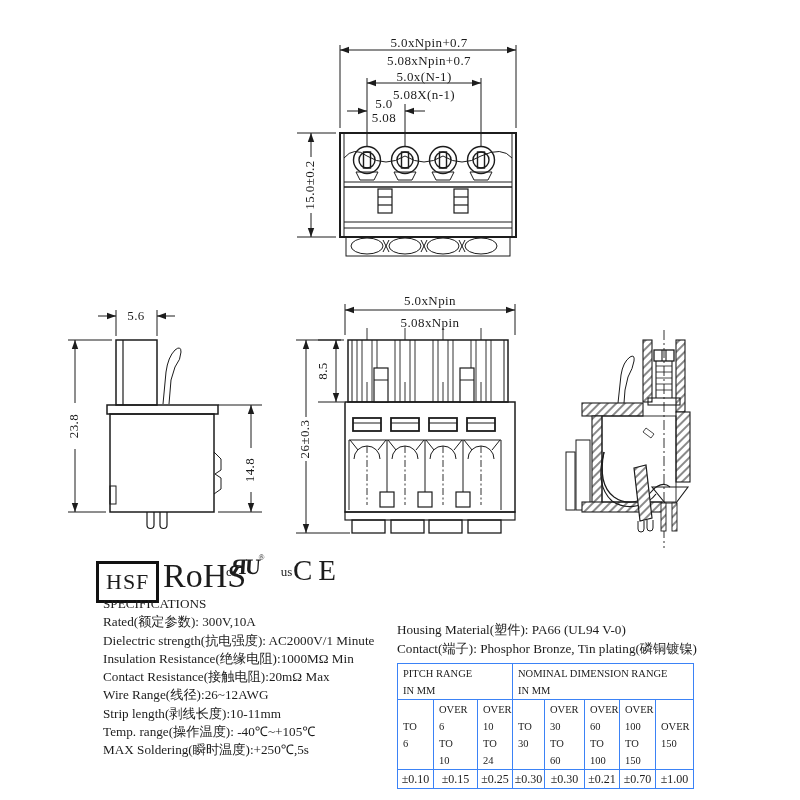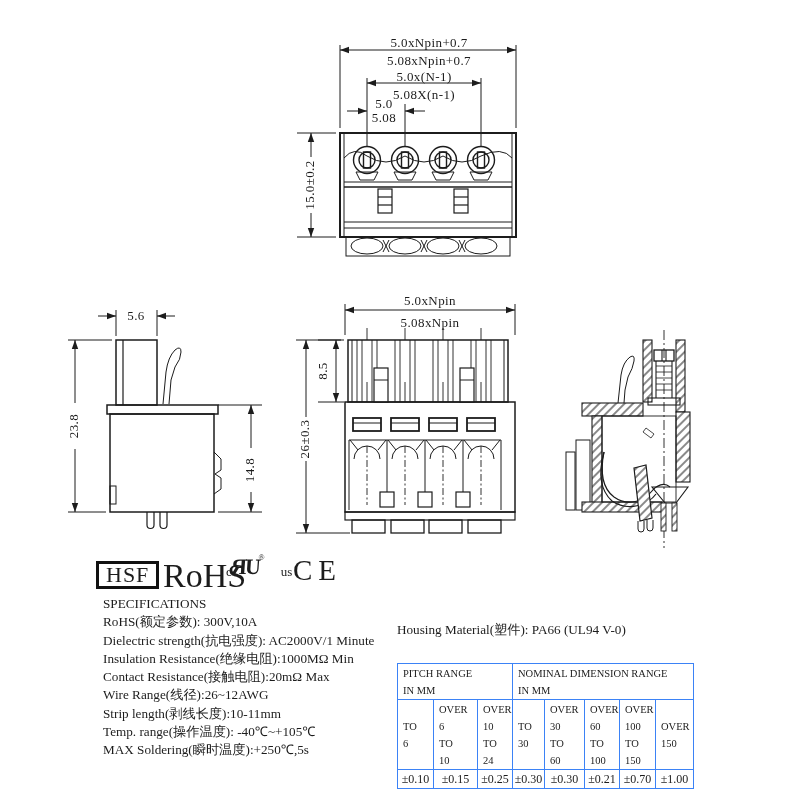--- a/index.html
+++ b/index.html
@@ -3,21 +3,21 @@
 <meta charset="utf-8">
 <style>
   html,body{margin:0;padding:0;background:#fff;}
   .sheet{position:relative;width:800px;height:800px;background:#fff;overflow:hidden;
          font-family:Liberation Serif, serif;color:#1c1c1c;}
   svg.lines{position:absolute;left:0;top:0;}
   .dim{position:absolute;transform:translate(-50%,-50%);font-size:13px;letter-spacing:.4px;
        white-space:nowrap;color:#1c1c1c;}
   .dimv{position:absolute;transform:translate(-50%,-50%) rotate(-90deg);font-size:13px;
         letter-spacing:.4px;white-space:nowrap;color:#1c1c1c;}
-  .hsf-box{position:absolute;left:96px;top:561px;border:3px solid #111;padding:0 7px;
+  .hsf-box{position:absolute;left:96px;top:561px;border:3px solid #111;padding:7px 7px;
            font-size:22px;line-height:22px;letter-spacing:1px;}
   .rohs{position:absolute;left:163px;top:557px;font-size:34px;text-align:right;}
   .ulmark{position:absolute;left:226px;top:556px;display:flex;align-items:flex-end;}
   .ulmark .c-pre{font-size:13px;line-height:13px;margin-right:-1px;}
   .ulmark .glyph{font-size:22px;line-height:22px;font-weight:700;letter-spacing:-2px;
                  transform:skewX(-4deg);}
   .ulmark .reg{font-size:8px;line-height:8px;align-self:flex-start;margin-top:-2px;}
   .ulmark .us-suf{font-size:13px;line-height:13px;margin-left:16px;}
   .ce{position:absolute;left:293px;top:554px;font-size:29px;letter-spacing:6px;}
   .specs{position:absolute;left:103px;top:595px;font-size:13.2px;}
@@ -271,32 +271,33 @@
   <div class="ulmark">
     <span class="c-pre">c</span>
     <span class="glyph">ЯU</span>
     <span class="reg">®</span>
     <span class="us-suf">us</span>
   </div>
   <div class="ce">CE</div>
 
   <div class="specs">
     <div>SPECIFICATIONS</div>
-    <div>RoHS(额定参数): 300V,10A</div>
+    <div>Rated(额定参数): 300V,10A</div>
     <div>Dielectric strength(抗电强度): AC2000V/1 Minute</div>
     <div>Insulation Resistance(绝缘电阻):1000MΩ Min</div>
     <div>Contact Resistance(接触电阻):20mΩ Max</div>
     <div>Wire Range(线径):26~12AWG</div>
     <div>Strip length(剥线长度):10-11mm</div>
     <div>Temp. range(操作温度): -40℃~+105℃</div>
     <div>MAX Soldering(瞬时温度):+250℃,5s</div>
   </div>
 
   <div class="materials">
     <div>Housing Material(塑件): PA66 (UL94 V-0)</div>
+    <div>Contact(端子): Phosphor Bronze, Tin plating(磷铜镀镍)</div>
   </div>
 
   <table class="tol">
     <colgroup>
       <col style="width:36px">
         <col style="width:44px">
         <col style="width:35px">
         <col style="width:32px">
       <col style="width:40px">
         <col style="width:35px">

